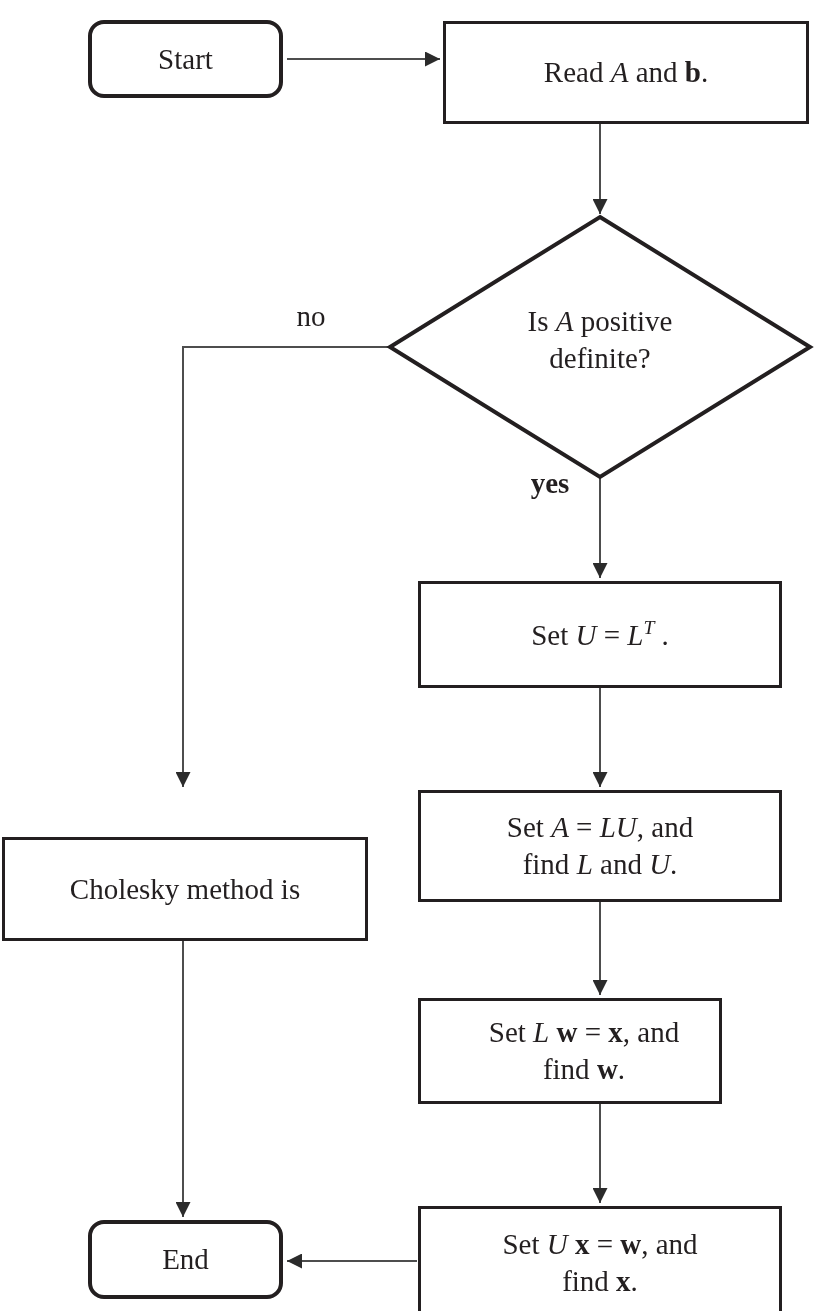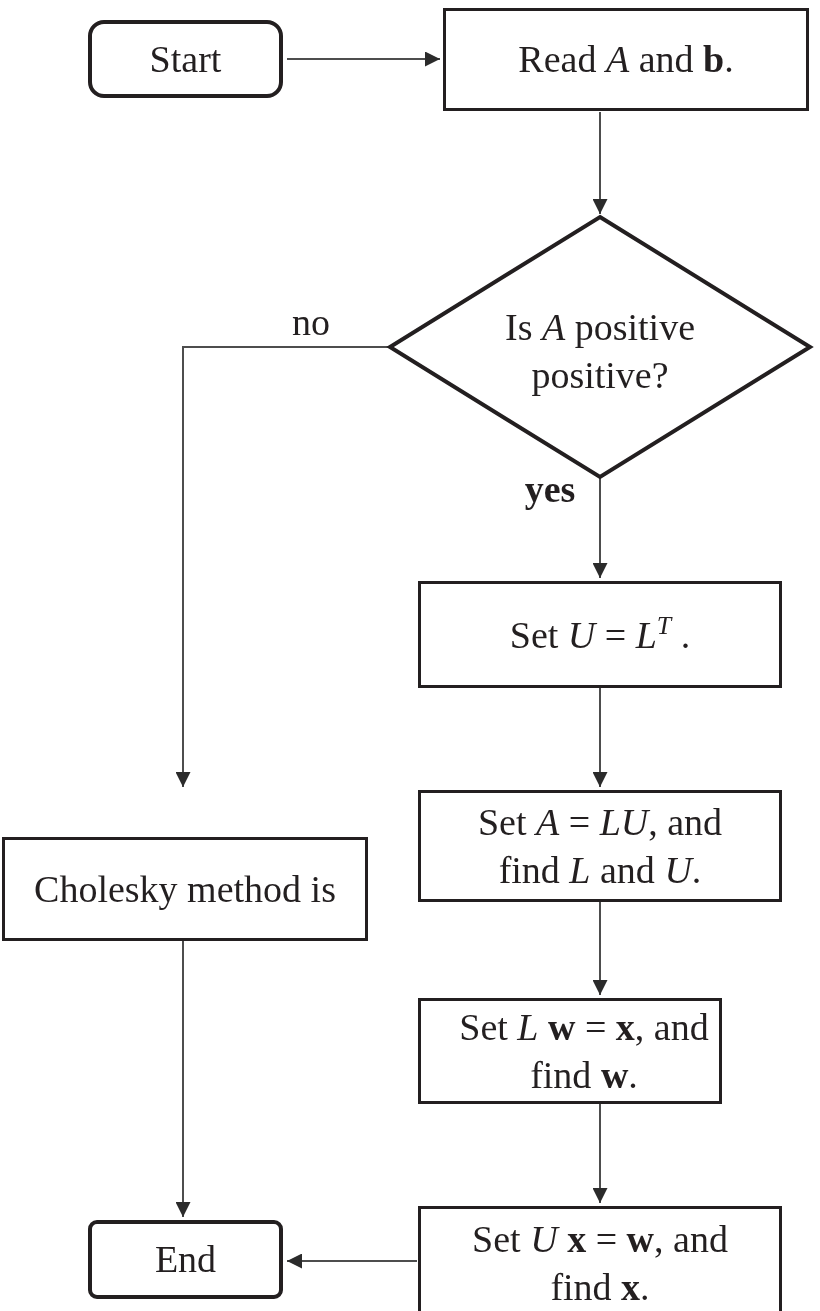--- a/index.html
+++ b/index.html
@@ -8,21 +8,21 @@
     background: #ffffff;
   }
   .canvas {
     position: relative;
     width: 820px;
     height: 1311px;
     overflow: hidden;
     background: #ffffff;
     font-family: "Liberation Serif", "DejaVu Serif", serif;
     color: #231f20;
-    font-size: 38px;
+    font-size: 29px;
     line-height: 1.27;
   }
   .wires {
     position: absolute;
     left: 0; top: 0;
     width: 820px; height: 1311px;
     z-index: 0;
   }
   .wire {
     fill: none;
@@ -57,28 +57,28 @@
     background: transparent;
   }
   .edge-label {
     position: absolute;
     z-index: 1;
     text-align: center;
     background: transparent;
   }
   
   #n-start    { left: 88px;  top: 20px;   width: 195px; height: 78px;  }
-  #n-read     { left: 443px; top: 8px;    width: 366px; height: 103px; }
+  #n-read     { left: 443px; top: 21px;    width: 366px; height: 103px; }
   #t-decision { left: 450px; top: 303px;  width: 300px; }
   #n-setu     { left: 418px; top: 581px;  width: 364px; height: 107px; }
   #n-chol     { left: 2px;   top: 790px;  width: 366px; height: 104px; margin-top: 47px; }
   #n-seta     { left: 418px; top: 790px;  width: 364px; height: 112px; }
   #n-setlw    { left: 418px; top: 998px;  width: 304px; height: 106px; padding-left: 28px; }
   #n-setux    { left: 418px; top: 1206px; width: 364px; height: 114px; }
-  #n-end      { left: 88px;  top: 1220px; width: 195px; height: 79px; border-radius: 9px;  }
+  #n-end      { left: 88px;  top: 1220px; width: 195px; height: 79px;  }
   #lbl-no     { left: 281px; top: 298px;  width: 60px; }
   #lbl-yes    { left: 519px; top: 465px;  width: 62px; font-weight: bold; }
 </style>
 </head>
 <body>
 
 <div class="canvas">
 
   <svg class="wires" viewBox="0 0 820 1311">
     <defs>
@@ -101,21 +101,21 @@
   </svg>
 
   <div class="node terminator" id="n-start">
     <span><span>Start</span></span>
   </div>
 
   <div class="node" id="n-read">
     <span><span>Read </span><span style="font-style: italic;">A</span><span> and </span><span style="font-weight: bold;">b</span><span>.</span></span>
   </div>
 
-  <div class="diamond-text" id="t-decision"><span>Is </span><span style="font-style: italic;">A</span><span> positive</span><br><span>positive?</span></div>
+  <div class="diamond-text" id="t-decision"><span>Is </span><span style="font-style: italic;">A</span><span> positive</span><br><span>definite?</span></div>
 
   <div class="edge-label" id="lbl-no">no</div>
 
   <div class="edge-label" id="lbl-yes">yes</div>
 
   <div class="node" id="n-setu">
     <span><span>Set </span><span style="font-style: italic;">U</span><span> = </span><span style="font-style: italic;">L</span><span style="font-style: italic; vertical-align: super; font-size: 68%;">T</span><span> .</span></span>
   </div>
 
   <div class="node" id="n-chol">

